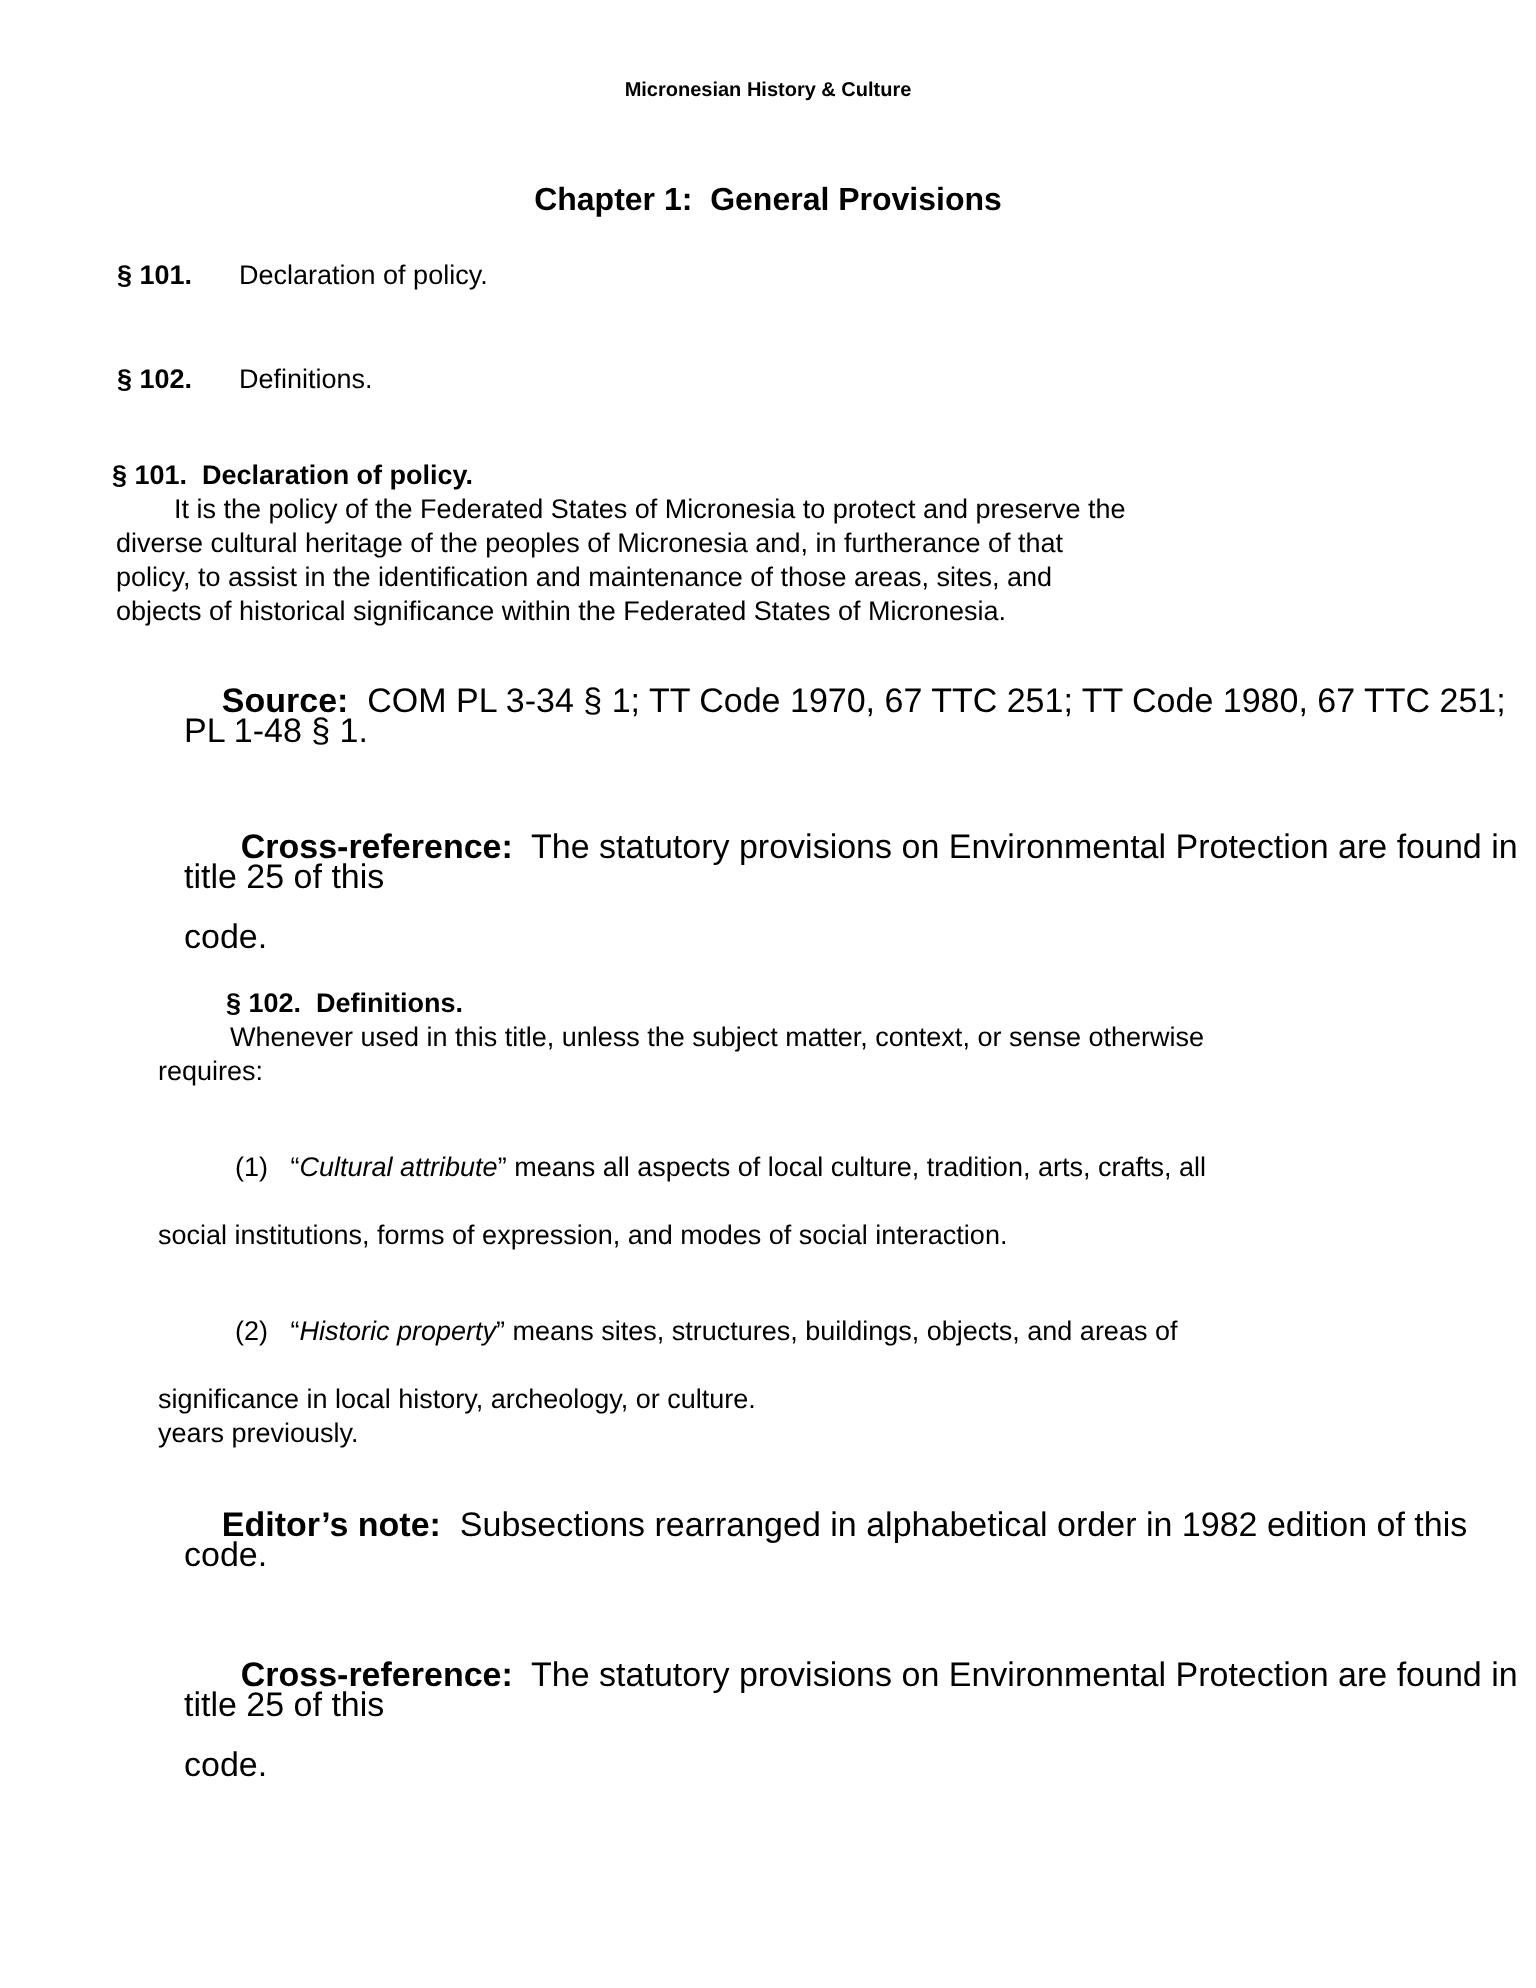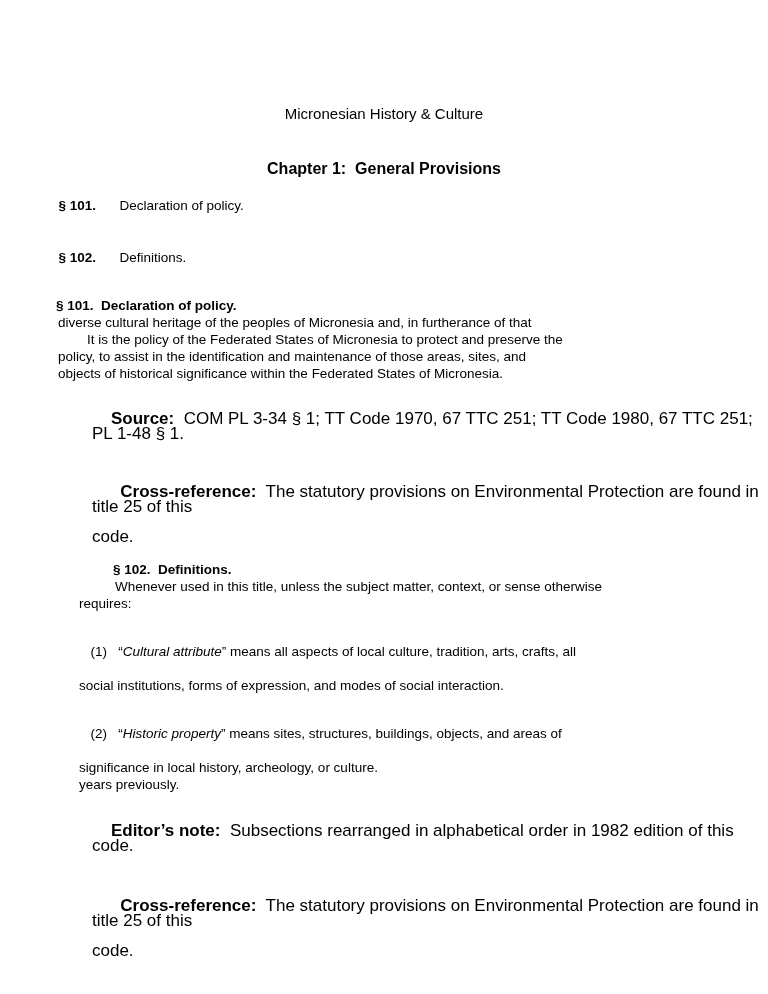--- a/index.html
+++ b/index.html
@@ -6,39 +6,39 @@
   body {
     width:768px; height:994px;
     background:#ffffff; color:#000000;
     font-family:"Liberation Sans", sans-serif;
     overflow:hidden;
   }
   .doc { width:768px; height:994px; position:relative; }
   .pre { white-space:pre-wrap; }
 
   .title {
-    text-align:center; font-weight:normal;
-    font-size:15px; line-height:19px; margin-top:104px;
+    text-align:center; font-weight:bold;
+    font-size:10px; line-height:19px; margin-top:36px;
   }
   .chapter {
     text-align:center; font-weight:bold;
     font-size:16px; line-height:20px; margin-top:36px;
   }
 
   .toc-row { font-size:13.5px; line-height:17.5px; padding-left:36px; }
   .toc-num { font-weight:bold; display:inline-block; width:61px; }
 
   .line  { font-size:13.5px; line-height:17px; }
   .h101  { padding-left:56px;  font-weight:bold; }
   .first101 { padding-left:87px; }
   .cont101  { padding-left:58px; }
   .h2    { padding-left:113px; font-weight:bold; }
   .first2   { padding-left:115px; }
   .cont2    { padding-left:79px; }
-  .deffirst { padding-left:68px; }
+  .deffirst { padding-left:95px; }
 
   .note { font-size:17px; line-height:15px; padding-left:92px; }
   .b  { font-weight:bold; }
   .it { font-style:italic; }
 
   .mt13 { margin-top:13px; }
   .mt14 { margin-top:14px; }
   .mt15 { margin-top:15px; }
   .mt17 { margin-top:17px; }
 </style>
@@ -54,22 +54,22 @@
   <div>
     <div class="toc-row pre">
       <span class="toc-num">§ 101.</span><span>Declaration of policy.</span>
     </div>
     <div class="toc-row pre">
       <span class="toc-num">§ 102.</span><span>Definitions.</span>
     </div>
   </div>
 
   <div class="line h101 pre mt13">§ 101.  Declaration of policy.</div>
+  <div class="line first101 pre">It is the policy of the Federated States of Micronesia to protect and preserve the</div>
   <div class="line cont101 pre">diverse cultural heritage of the peoples of Micronesia and, in furtherance of that</div>
-  <div class="line first101 pre">It is the policy of the Federated States of Micronesia to protect and preserve the</div>
   <div class="line cont101 pre">policy, to assist in the identification and maintenance of those areas, sites, and</div>
   <div class="line cont101 pre">objects of historical significance within the Federated States of Micronesia.</div>
 
   <div class="note pre mt14">
     <span class="b">Source:</span><span>  COM PL 3-34 § 1; TT Code 1970, 67 TTC 251; TT Code 1980, 67 TTC 251; PL 1-48 § 1.</span>
   </div>
 
   <div>
     <div class="note pre mt13">
       <span class="b">Cross-reference:</span><span>  The statutory provisions on Environmental Protection are found in title 25 of this</span>

